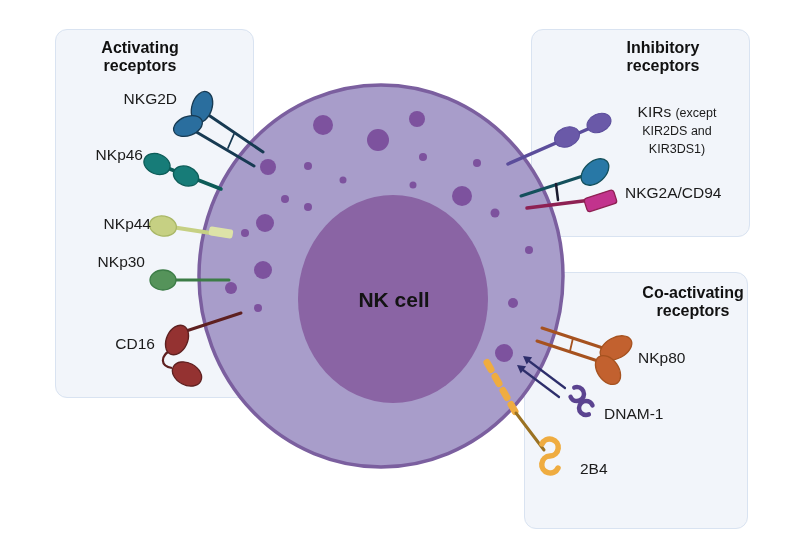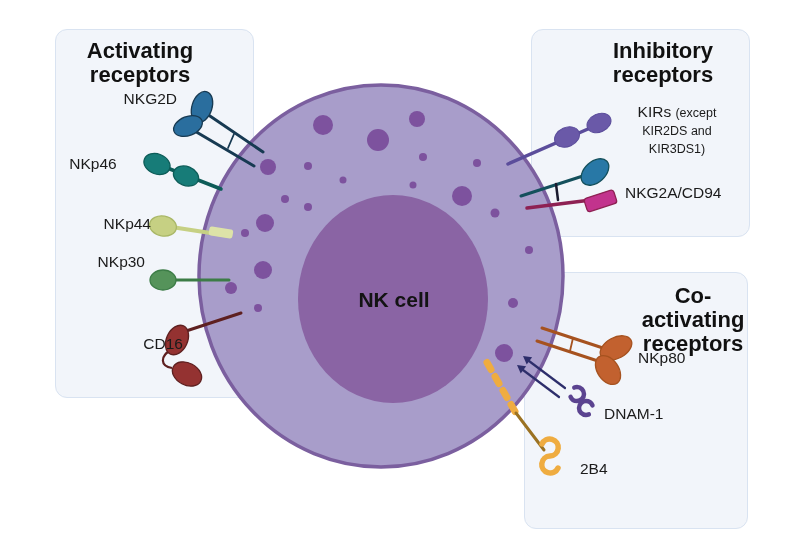--- a/index.html
+++ b/index.html
@@ -3,21 +3,21 @@
 <meta charset="utf-8">
 <style>
   html,body{margin:0;padding:0;background:#ffffff;}
   #stage{position:relative;width:800px;height:560px;background:#ffffff;overflow:hidden;
          font-family:"Liberation Sans",sans-serif;color:#1b1b1b;}
   .panel{position:absolute;background:#f2f5fa;border:1.5px solid #d9e3f1;border-radius:12px;z-index:1;}
   #panel-activating{left:55px;top:29px;width:197px;height:367px;}
   #panel-inhibitory{left:531px;top:29px;width:217px;height:206px;}
   #panel-coactivating{left:524px;top:272px;width:222px;height:255px;}
   svg#diagram{position:absolute;left:0;top:0;z-index:2;}
-  .panel-title{position:absolute;z-index:3;font-weight:bold;font-size:22px;line-height:1.1;
+  .panel-title{position:absolute;z-index:3;font-weight:bold;font-size:16px;line-height:1.1;
                text-align:center;color:#111111;}
   .rlabel{position:absolute;z-index:3;font-size:15.5px;line-height:1.15;white-space:nowrap;}
   .rlabel.wrap{white-space:normal;text-align:center;}
   .rlabel .small{font-size:12.5px;}
   .ralign{text-align:right;}
   #cell-label{position:absolute;z-index:3;left:316px;top:288px;width:156px;text-align:center;
               font-weight:bold;font-size:21px;color:#131313;}
 </style>
 </head>
 <body>
@@ -149,24 +149,24 @@
       <line x1="516" y1="413" x2="544" y2="450" stroke-width="3" stroke-linecap="round" stroke="#9b7222"></line>
       <path d="M 542 444 a 8.5 8.5 0 1 1 8 12 a 8.5 8.5 0 1 0 8 12" fill="none" stroke-width="5.5" stroke-linecap="round" stroke="#efac40"></path>
     </g>
   </svg>
 
   <div class="panel-title" style="left:80px;top:39px;width:120px;">Activating receptors</div>
   <div class="panel-title" style="left:603px;top:39px;width:120px;">Inhibitory receptors</div>
   <div class="panel-title" style="left:609px;top:284px;width:120px;margin-left:24px;">Co-activating receptors</div>
 
   <div class="rlabel ralign" style="left:75px;top:90px;width:102px;">NKG2D</div>
-  <div class="rlabel ralign" style="left:43px;top:155px;width:100px;text-align:center;">NKp46</div>
+  <div class="rlabel ralign" style="left:43px;top:146px;width:100px;">NKp46</div>
   <div class="rlabel ralign" style="left:51px;top:215px;width:100px;">NKp44</div>
   <div class="rlabel ralign" style="left:45px;top:253px;width:100px;">NKp30</div>
-  <div class="rlabel ralign" style="left:55px;top:335px;width:100px;margin-left:28px;">CD16</div>
+  <div class="rlabel ralign" style="left:55px;top:335px;width:100px;">CD16</div>
 
   <div class="rlabel wrap" style="left:625px;top:103px;width:104px;">
     <span>KIRs</span>
     <span class="small">(except KIR2DS and KIR3DS1)</span>
   </div>
   <div class="rlabel" style="left:625px;top:184px;text-align:center;">NKG2A/CD94</div>
 
   <div class="rlabel" style="left:638px;top:349px;">NKp80</div>
   <div class="rlabel" style="left:604px;top:405px;">DNAM-1</div>
   <div class="rlabel" style="left:580px;top:460px;">2B4</div>

